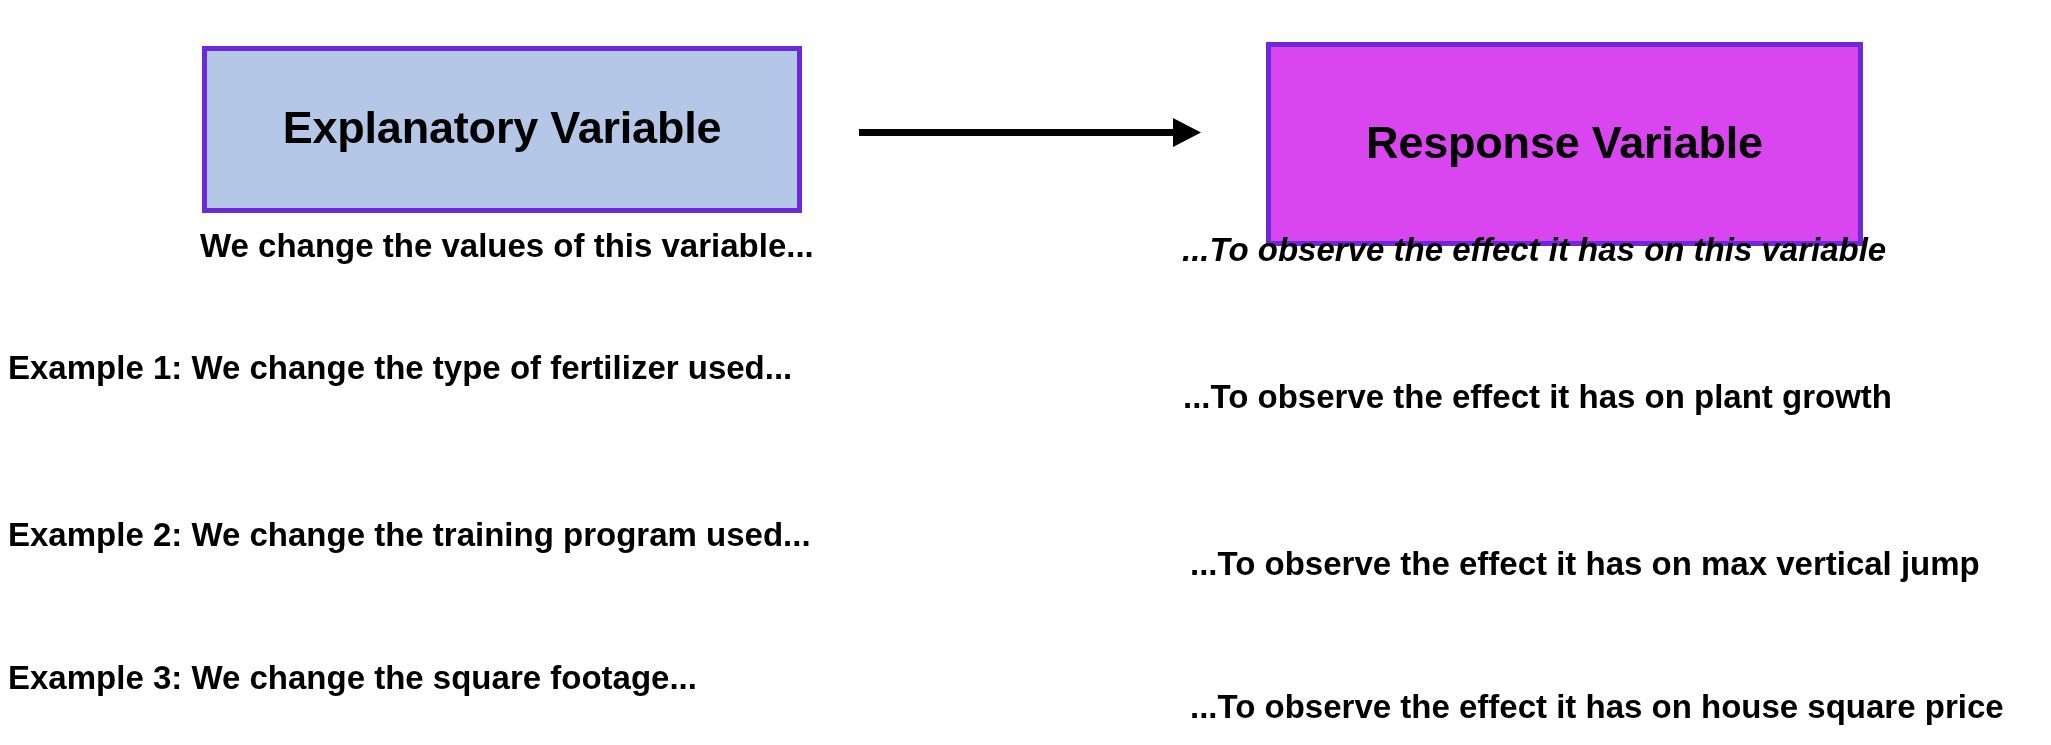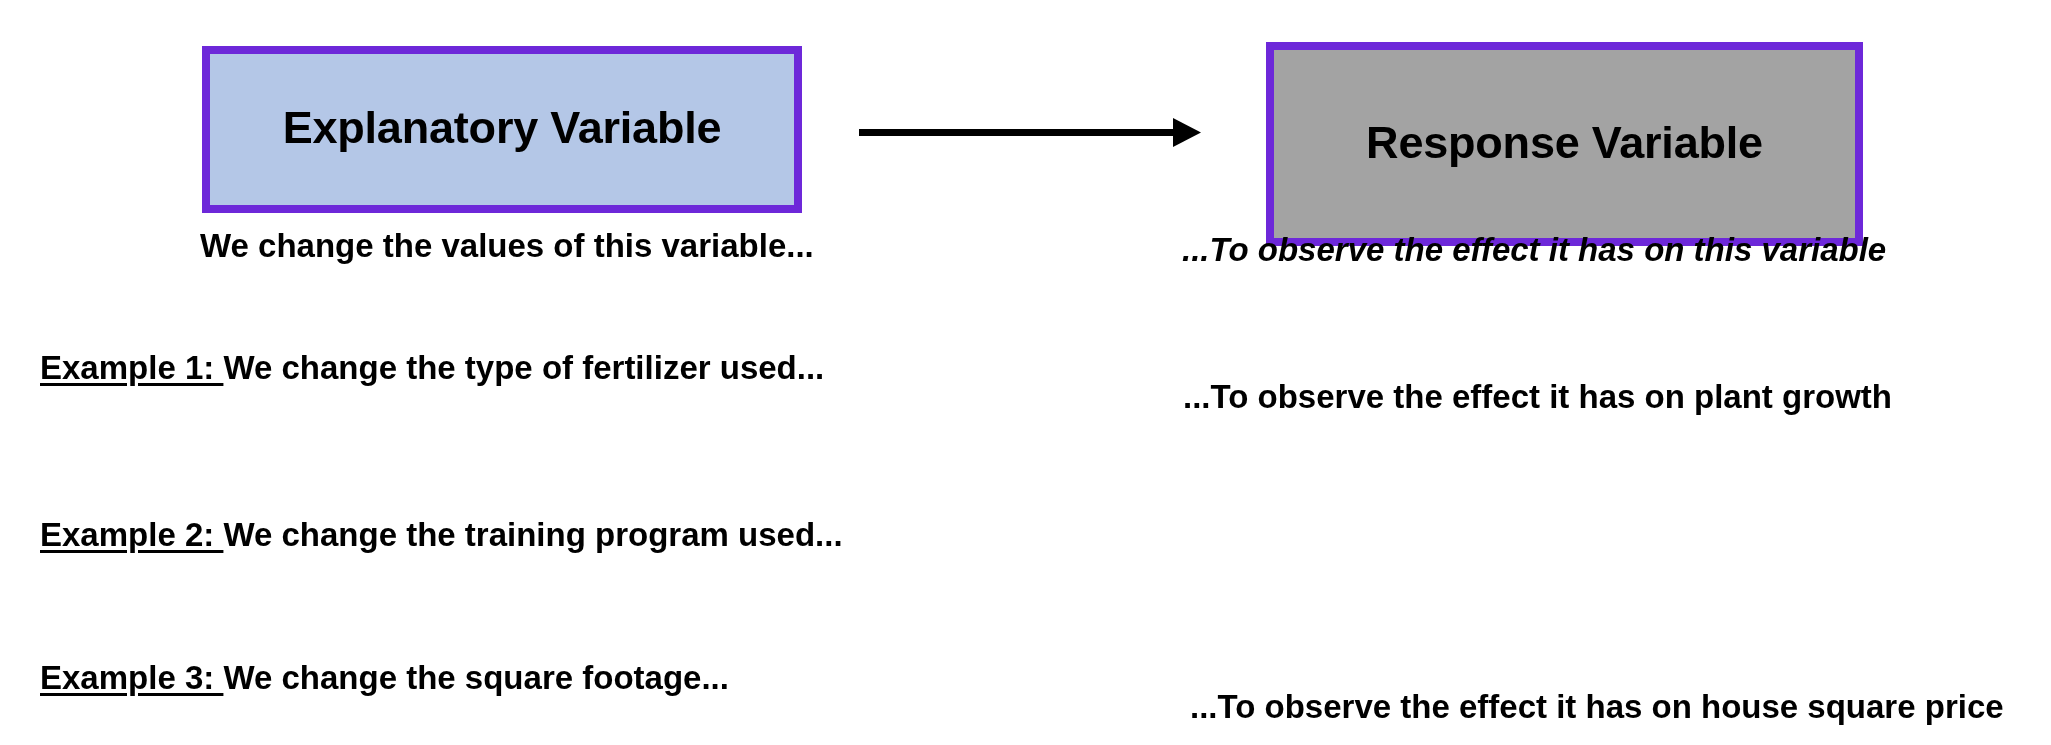--- a/index.html
+++ b/index.html
@@ -17,21 +17,21 @@
     width: 2051px;
     height: 745px;
     background: #ffffff;
     overflow: hidden;
   }
 
   
   .varbox {
     position: absolute;
     box-sizing: border-box;
-    border: 8px solid #6d28d9;
+    border: 5px solid #6d28d9;
     display: flex;
     align-items: center;
     justify-content: center;
     font-weight: bold;
     font-size: 45px;
     letter-spacing: -0.2px;
     line-height: 1;
     white-space: nowrap;
   }
   #explanatory-box {
@@ -39,21 +39,21 @@
     top: 46px;
     width: 600px;
     height: 167px;
     background: #b4c7e7;
   }
   #response-box {
     left: 1266px;
     top: 42px;
     width: 597px;
     height: 204px;
-    background: #a3a3a3;
+    background: #d946ef;
   }
   .varbox .boxlabel {
     display: block;
     transform: translateY(-2px);
   }
 
   
   #flow-arrow {
     position: absolute;
     left: 855px;
@@ -94,24 +94,22 @@
   .example-left {
     position: absolute;
     left: 8px;
     top: 0;
     font-weight: bold;
     font-size: 33px;
     line-height: 1.15;
     white-space: nowrap;
   }
   .example-tag {
-    text-decoration: underline;
     text-underline-offset: 4px;
     text-decoration-thickness: 3px;
-    margin-left: 32px;
   }
   .example-right {
     position: absolute;
     top: 0;
     font-weight: bold;
     font-size: 33px;
     line-height: 1.15;
     white-space: nowrap;
     margin-top: 29px;
   }
@@ -141,20 +139,21 @@
 
   <div class="caption" id="response-caption">...To observe the effect it has on this variable</div>
 
   <div class="example-row" id="example-row-1">
     <div class="example-left"><span class="example-tag">Example 1: </span><span>We change the type of fertilizer used...</span></div>
     <div class="example-right" id="example-right-1">...To observe the effect it has on plant growth</div>
   </div>
 
   <div class="example-row" id="example-row-2">
     <div class="example-left"><span class="example-tag">Example 2: </span><span>We change the training program used...</span></div>
+    <div class="example-right" id="example-right-2">...To observe the effect it has on max vertical jump</div>
   </div>
 
   <div class="example-row" id="example-row-3">
     <div class="example-left"><span class="example-tag">Example 3: </span><span>We change the square footage...</span></div>
     <div class="example-right" id="example-right-3">...To observe the effect it has on house square price</div>
   </div>
 
 </div>
 
 </body></html>

